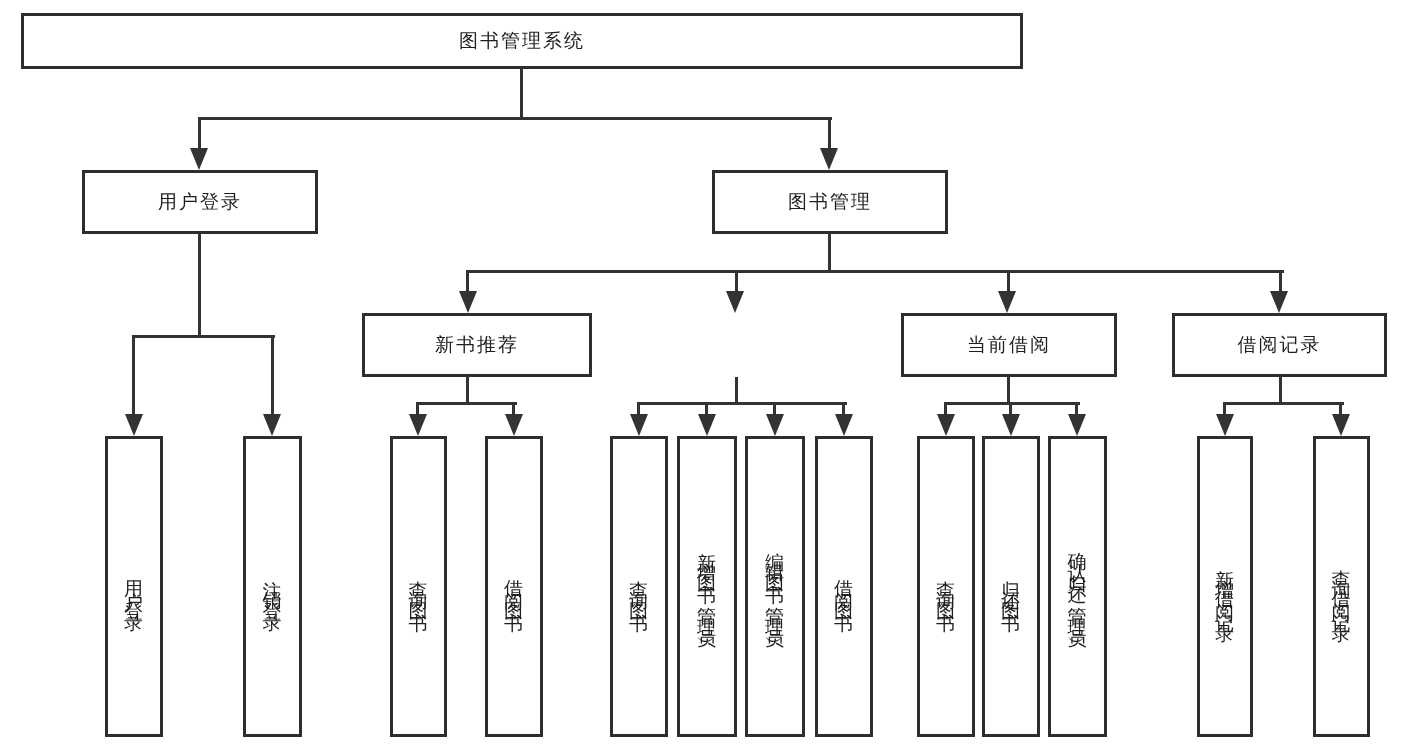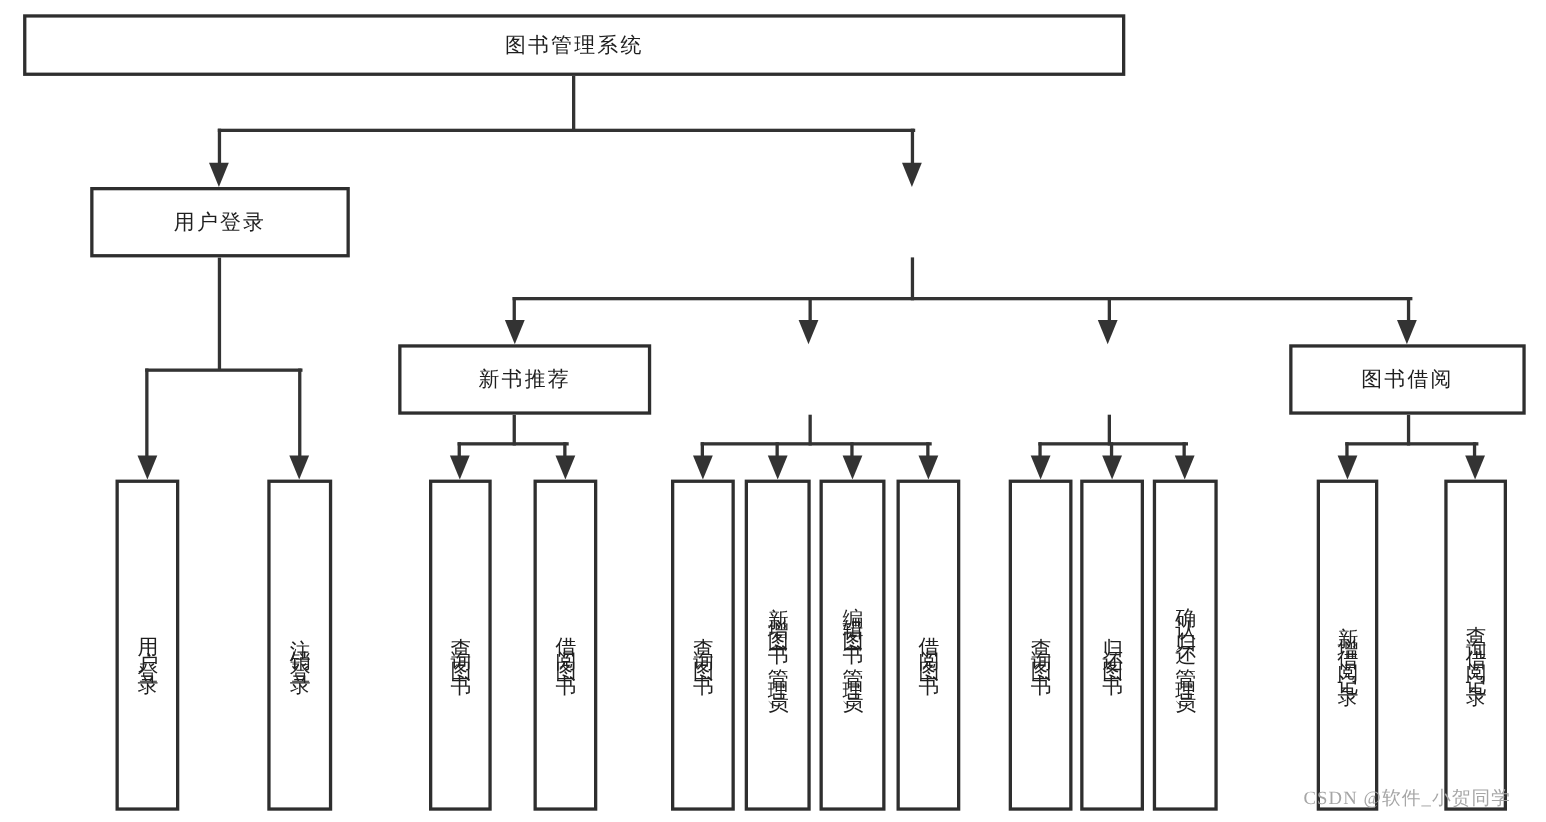--- a/index.html
+++ b/index.html
@@ -1,17 +1,17 @@
 <!DOCTYPE html>
 <html><head>
 <meta charset="utf-8">
 <style>
   html,body{margin:0;padding:0;background:#ffffff;}
   .stage{position:relative;width:1405px;height:747px;background:#ffffff;
-         font-family:Liberation Serif, serif;overflow:hidden;}
+         font-family:Liberation Sans, sans-serif;overflow:hidden;}
   .node{position:absolute;box-sizing:border-box;border:3px solid #2e2e2e;background:#ffffff;
         display:flex;align-items:center;justify-content:center;color:#1f1f1f;}
   .hbox span{font-size:19px;letter-spacing:2px;white-space:nowrap;}
   .vbox span{writing-mode:vertical-rl;text-orientation:mixed;font-size:19px;
              letter-spacing:11px;line-height:1;white-space:nowrap;}
   .ln{position:absolute;background:#333333;}
   .ah{position:absolute;width:0;height:0;border-left:9px solid transparent;
       border-right:9px solid transparent;border-top:22px solid #333333;}
   .watermark{position:absolute;left:1185px;top:714px;font-size:17px;color:#a6a6a6;
              letter-spacing:1px;z-index:5;white-space:nowrap;}
@@ -80,26 +80,32 @@
   <i class="ah" style="left:1216px;top:414px"></i>
   <i class="ah" style="left:1332px;top:414px"></i>
 
   <div class="node hbox" style="left:21px;top:13px;width:1002px;height:56px">
     <span>图书管理系统</span>
   </div>
 
   <div class="node hbox" style="left:82px;top:170px;width:236px;height:64px">
     <span>用户登录</span>
   </div>
+  <div class="node hbox" style="left:712px;top:170px;width:236px;height:64px">
+    <span>图书管理</span>
+  </div>
 
   <div class="node hbox" style="left:362px;top:313px;width:230px;height:64px">
     <span>新书推荐</span>
   </div>
+  <div class="node hbox" style="left:901px;top:313px;width:216px;height:64px">
+    <span>当前借阅</span>
+  </div>
   <div class="node hbox" style="left:1172px;top:313px;width:215px;height:64px">
-    <span>图书借阅</span>
+    <span>借阅记录</span>
   </div>
 
   <div class="node vbox" style="left:105px;top:436px;width:58px;height:301px">
     <span>用户登录</span>
   </div>
   <div class="node vbox" style="left:243px;top:436px;width:59px;height:301px">
     <span>注销登录</span>
   </div>
   <div class="node vbox" style="left:390px;top:436px;width:57px;height:301px">
     <span>查询图书</span>
@@ -128,15 +134,14 @@
   <div class="node vbox" style="left:1048px;top:436px;width:59px;height:301px">
     <span>确认归还（管理员）</span>
   </div>
   <div class="node vbox" style="left:1197px;top:436px;width:56px;height:301px">
     <span>新增借阅记录</span>
   </div>
   <div class="node vbox" style="left:1313px;top:436px;width:57px;height:301px">
     <span>查询借阅记录</span>
   </div>
 
-  <div class="watermark">CSDN @软件_小贺同学</div>
 
 </div>
 
 </body></html>

